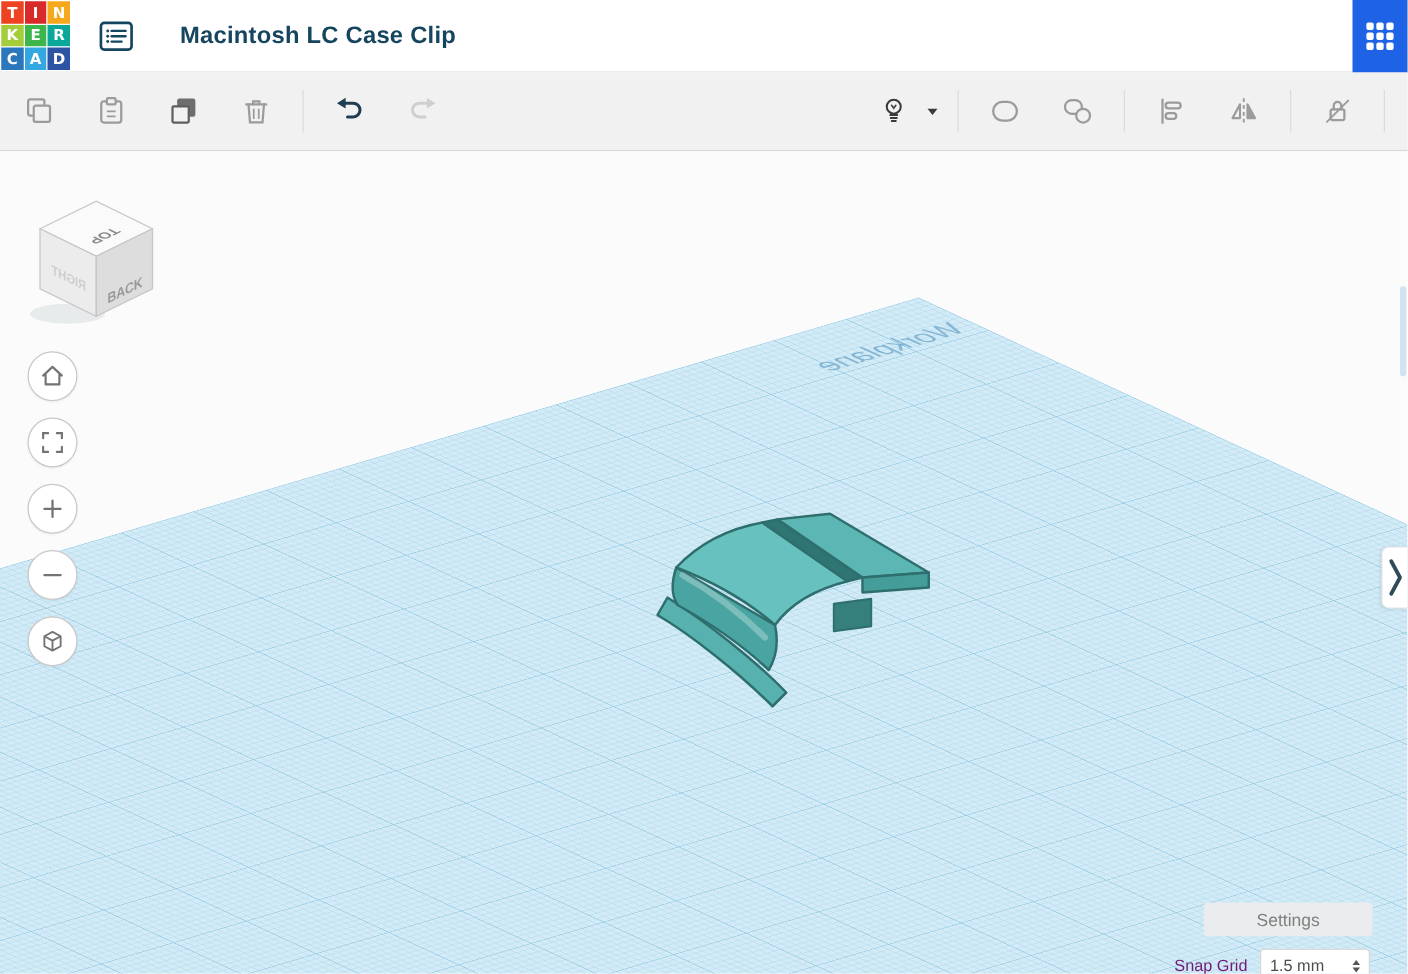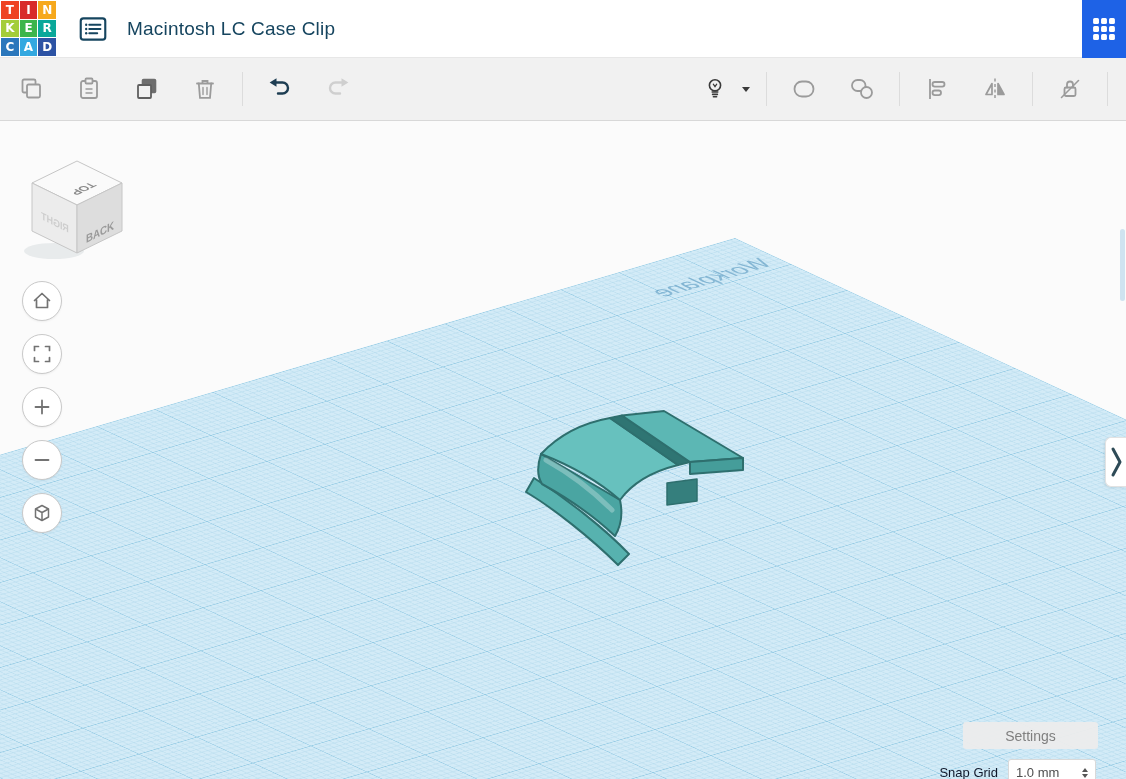--- a/index.html
+++ b/index.html
@@ -11,21 +11,21 @@
   .header{height:58px;background:#fff;border-bottom:1px solid #e7e7e7;
           display:flex;align-items:center;position:relative}
   .logo{width:57px;height:57px;display:grid;grid-template-columns:repeat(3,1fr);
         grid-template-rows:repeat(3,1fr);gap:1px;padding:1px;background:#fff;cursor:pointer;border:none}
   .logo .cell{display:flex;align-items:center;justify-content:center;color:#fff;
               font-weight:700;font-size:12px;font-family:"DejaVu Sans",sans-serif}
   .c0{background:#ee4323}.c1{background:#d82a2a}.c2{background:#f6a81c}
   .c3{background:#a4cd3a}.c4{background:#3cb54b}.c5{background:#0aa89a}
   .c6{background:#2b77bc}.c7{background:#33a8e0}.c8{background:#2d53a4}
   .menu-btn{margin-left:16px;background:none;border:none;padding:4px;cursor:pointer;display:flex}
-  .title{margin-left:14px;font-size:19px;font-weight:400;color:#16455f;cursor:text;letter-spacing:.2px}
+  .title{margin-left:31px;font-size:19px;font-weight:700;color:#16455f;cursor:text;letter-spacing:.2px}
   .apps-btn{margin-left:auto;width:44px;height:58px;background:#1e62e6;border:none;
             display:flex;align-items:center;justify-content:center;cursor:pointer}
 
   
   .toolbar{height:63px;background:#f1f1f1;border-bottom:1px solid #d8d8d8;
            display:flex;align-items:center;padding-left:2px;overflow:hidden;position:relative}
   .tbtn{width:46px;height:46px;margin:0 6px;display:flex;align-items:center;justify-content:center;
         background:none;border:none;cursor:pointer;flex:0 0 auto;padding:0}
   .tbtn.narrow{width:36px;margin:0 3px}
   .tbtn.caret-btn{width:20px;margin:0 2px 0 0}
@@ -46,21 +46,21 @@
   .collapse-tab{position:absolute;right:0;top:316px;width:21px;height:50px;background:#fff;
                 border:1px solid #e2e2e2;border-right:none;border-radius:6px 0 0 6px;
                 display:flex;align-items:center;justify-content:center;cursor:pointer;
                 box-shadow:-1px 1px 3px rgba(0,0,0,.08);padding:0}
   .scroll-thumb{position:absolute;right:1px;top:108px;width:5px;height:72px;border-radius:3px;
                 background:#cfe3f0}
   .settings-btn{position:absolute;right:28px;bottom:30px;width:135px;height:27px;
                 background:rgba(236,236,236,.95);border:none;border-radius:3px;color:#7f7f7f;
                 font-size:14px;cursor:pointer;font-family:inherit}
   .snapgrid{position:absolute;right:30px;bottom:-7px;display:flex;align-items:center;gap:10px}
-  .snapgrid-label{font-size:13px;color:#0f172a}
+  .snapgrid-label{font-size:13px;color:#701a75}
   .snap-select{width:88px;height:27px;background:#fff;border:1px solid #d9d9d9;border-radius:3px;
                display:flex;align-items:center;justify-content:space-between;padding:0 7px;
                font-size:13px;color:#4e4e4e;cursor:pointer}
   .stepper{display:flex;flex-direction:column;align-items:center;gap:2px}
   .arr-up{width:0;height:0;border-left:3.5px solid transparent;border-right:3.5px solid transparent;
           border-bottom:4.5px solid #555}
   .arr-dn{width:0;height:0;border-left:3.5px solid transparent;border-right:3.5px solid transparent;
           border-top:4.5px solid #555}
 </style>
 </head>
@@ -290,21 +290,21 @@
     <svg width="14" height="34" viewBox="0 0 14 34" fill="none" stroke="#2e4b57" stroke-width="3" stroke-linecap="round" stroke-linejoin="round">
       <path d="M4 4l7 13-7 13"></path>
     </svg>
   </button>
 
   <button class="settings-btn">Settings</button>
 
   <div class="snapgrid">
     <span class="snapgrid-label">Snap Grid</span>
     <div class="snap-select">
-      <span>1.0 mm</span>
+      <span>1.5 mm</span>
       <span class="stepper">
         <span class="arr-up"></span>
           <span class="arr-dn"></span>
       </span>
     </div>
   </div>
 
 </div>
 
 </body></html>

